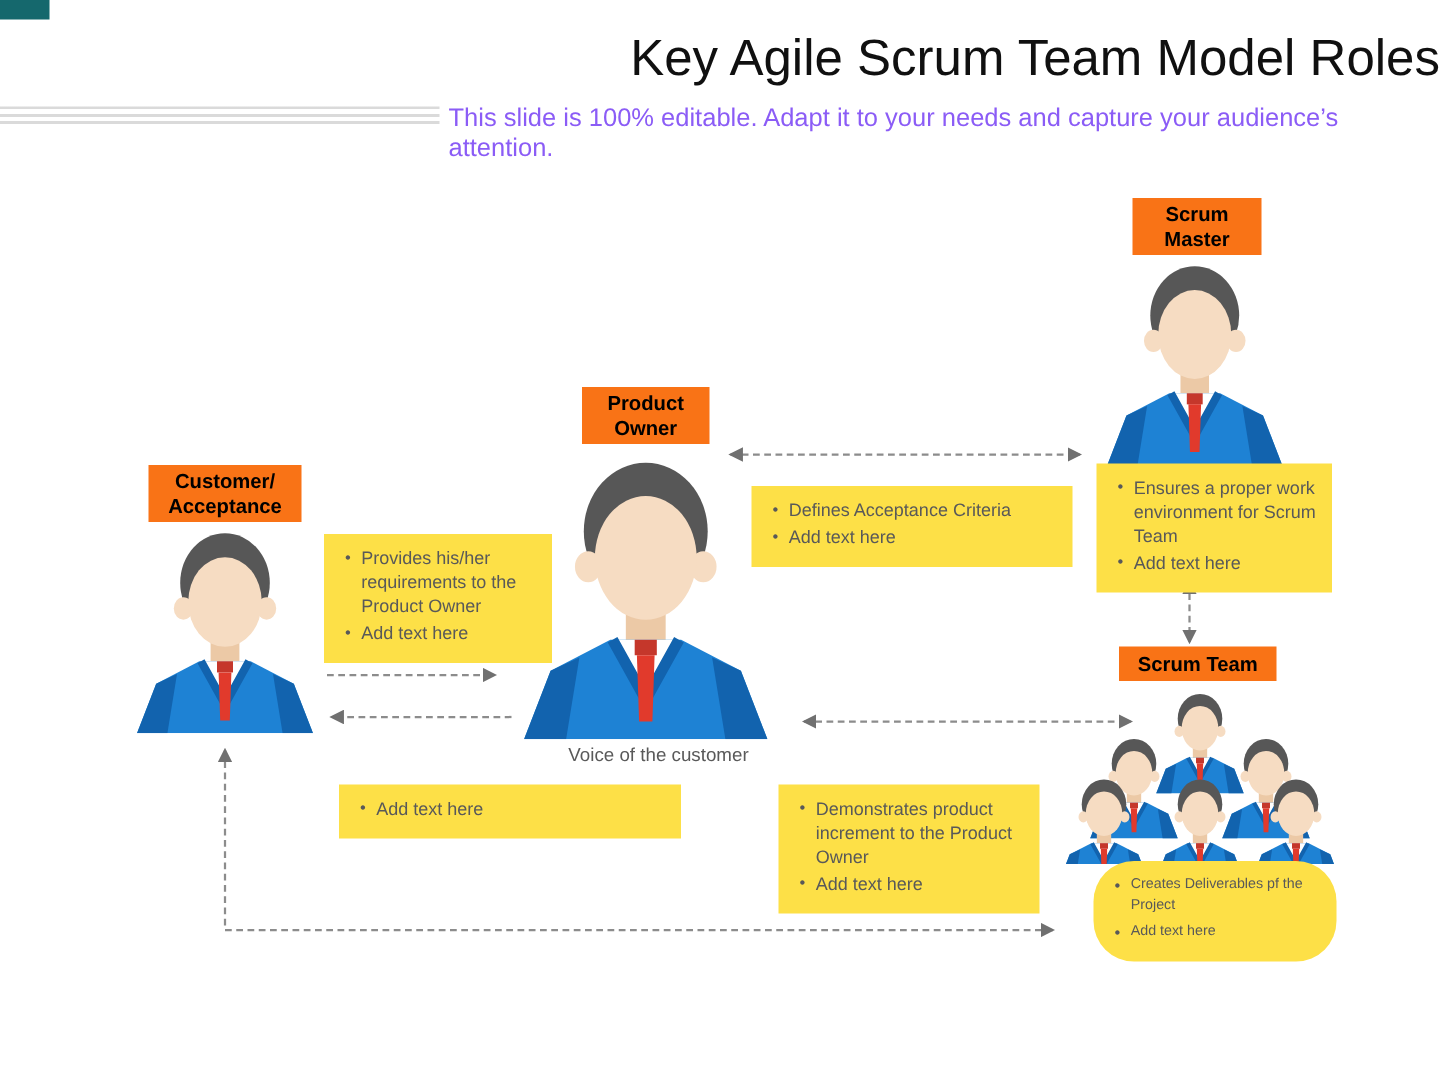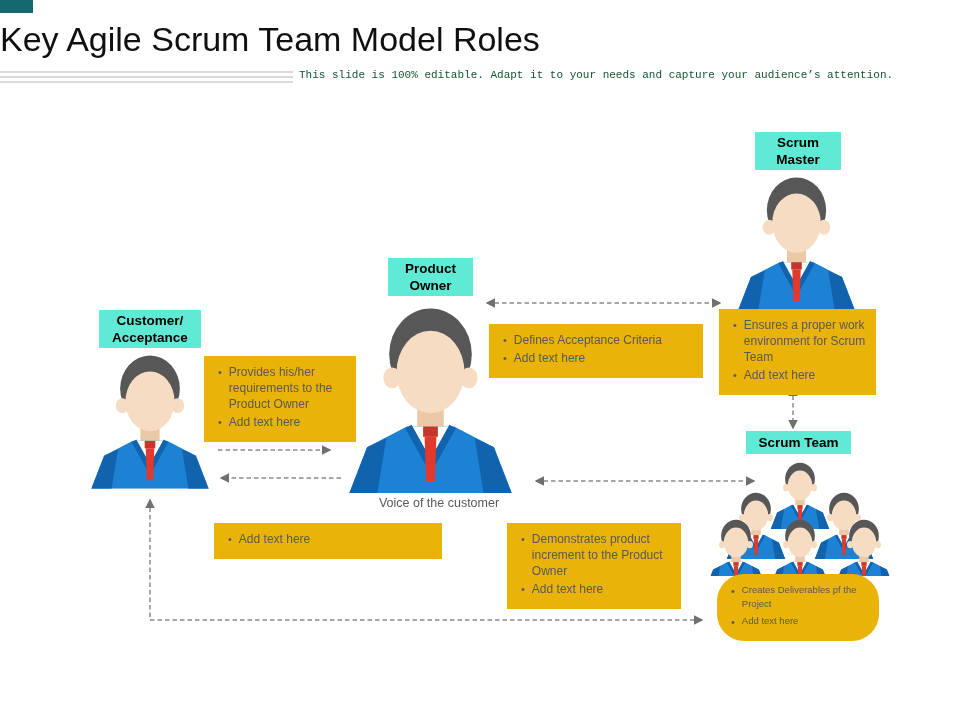--- a/index.html
+++ b/index.html
@@ -3,31 +3,31 @@
 <meta charset="utf-8">
 <style>
   * { margin:0; padding:0; box-sizing:border-box; }
   html,body { width:960px; height:720px; }
   body { position:relative; background:#ffffff; overflow:hidden;
          font-family:"Liberation Sans", sans-serif; }
   .abs { position:absolute; }
 
   .accent-bar { left:0; top:9; width:33px; height:13px; background:#15686d; }
 
-  .title { left:0; right:0; top:20px; text-align:left; font-size:34px;
+  .title { left:0; right:0; top:20px; text-align:right; font-size:34px;
            color:#101010; letter-spacing:0; }
   .deco-lines { left:0; top:71px; width:293px; height:12px;
     background:repeating-linear-gradient(to bottom,#dadada 0 2px,transparent 2px 5px); }
-  .subtitle { left:299px; top:69px; font-size:11px; color:#14532d;font-family:Liberation Mono, monospace; }
+  .subtitle { left:299px; top:69px; font-size:17px; color:#8b5cf6; }
 
-  .role-label { background:#5eead4; text-align:center; font-weight:bold;
+  .role-label { background:#f97316; text-align:center; font-weight:bold;
                 font-size:13.5px; line-height:17px; color:#000; padding-top:2px; }
 
-  .note-box { background:#eab308; color:#595959; font-size:12px;
-              line-height:1.33; padding:9px 8px 9px 12px; }
+  .note-box { background:#fde047; color:#595959; font-size:12px;
+              line-height:1.33; padding:9px 8px 9px 12px;margin-left:12px; }
   .note-box .b { display:flex; margin-bottom:2px; }
   .note-box .b::before { content:"•"; flex:0 0 auto; margin:0 7px 0 2px;
                          font-size:11px; color:#595959; }
   .note-box.small { font-size:9.5px; line-height:1.5; padding:9px 6px 9px 12px;border-radius:27px; }
 
   .caption { font-size:12.5px; color:#595959; text-align:center; }
 
   .dash { stroke:#8c8c8c; stroke-width:1.5; fill:none; stroke-dasharray:4.5 3; }
 
   svg.avatar { display:block; }

